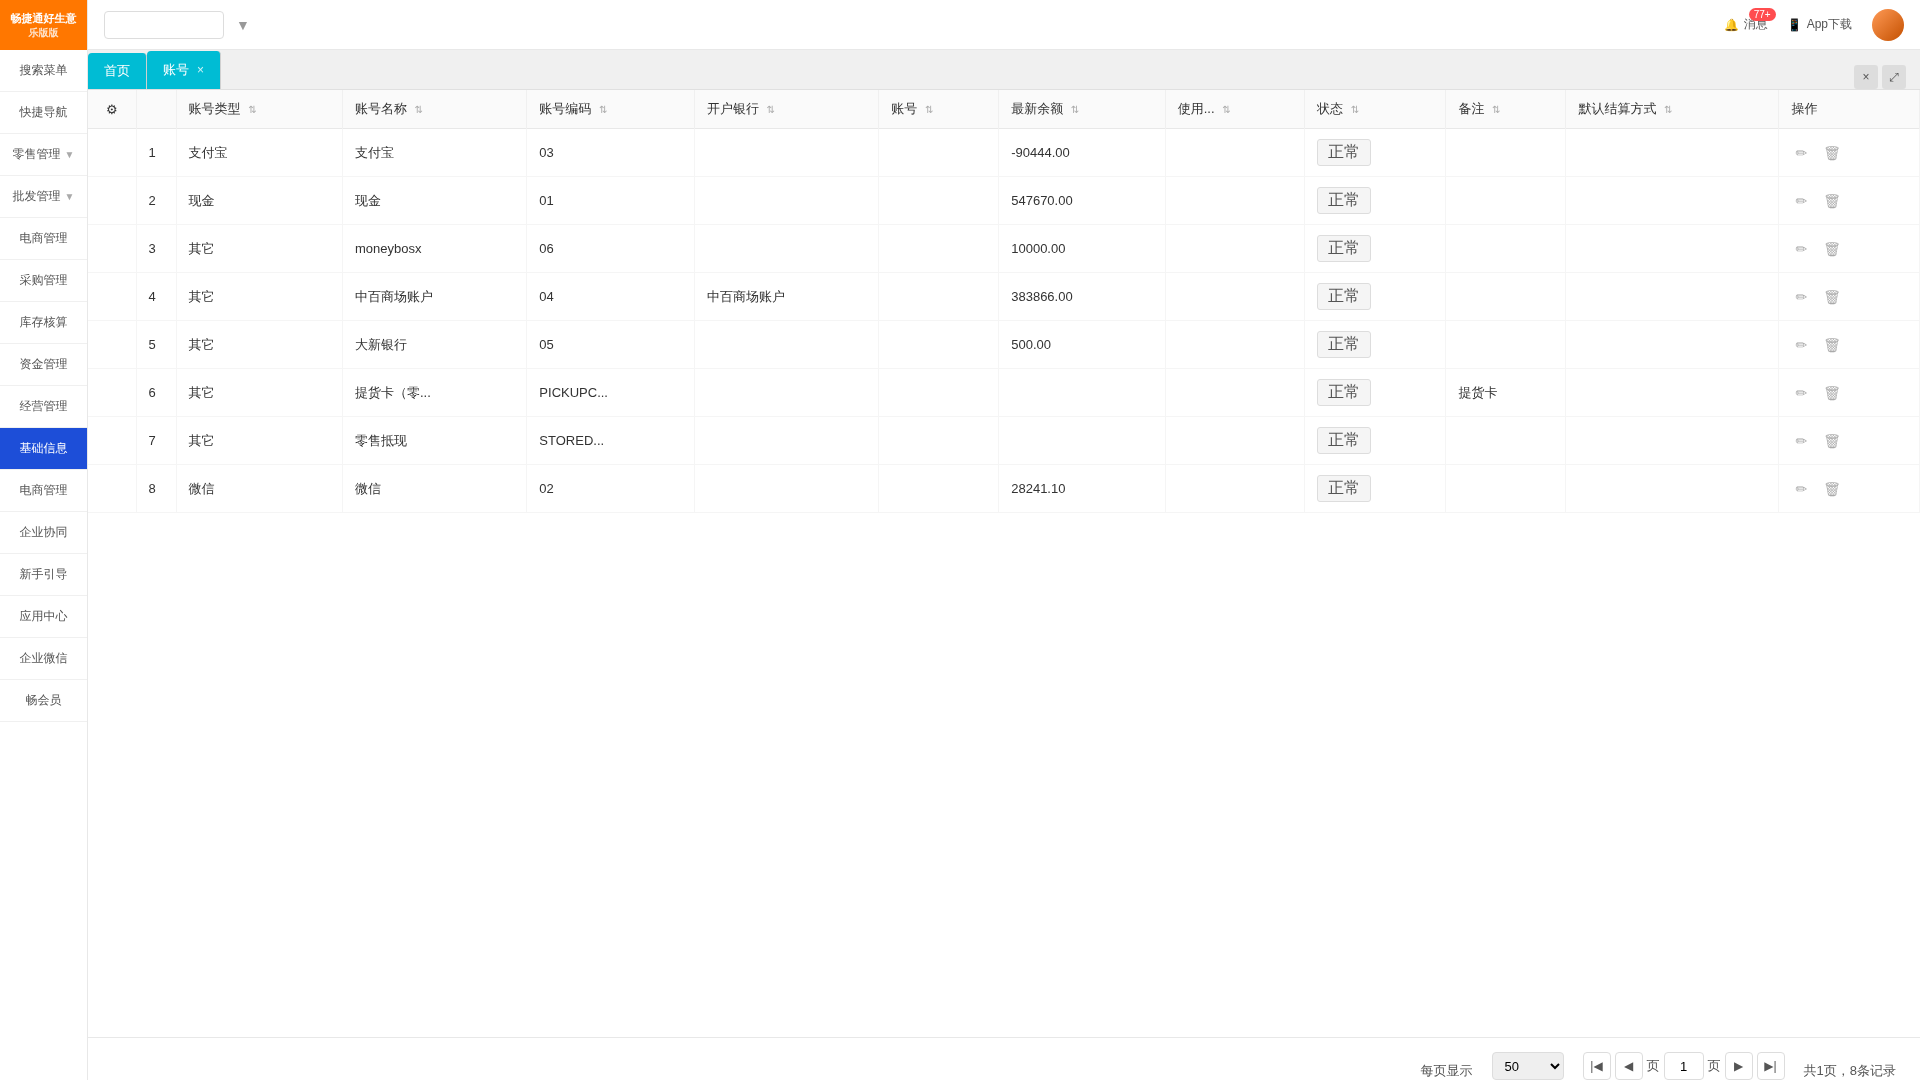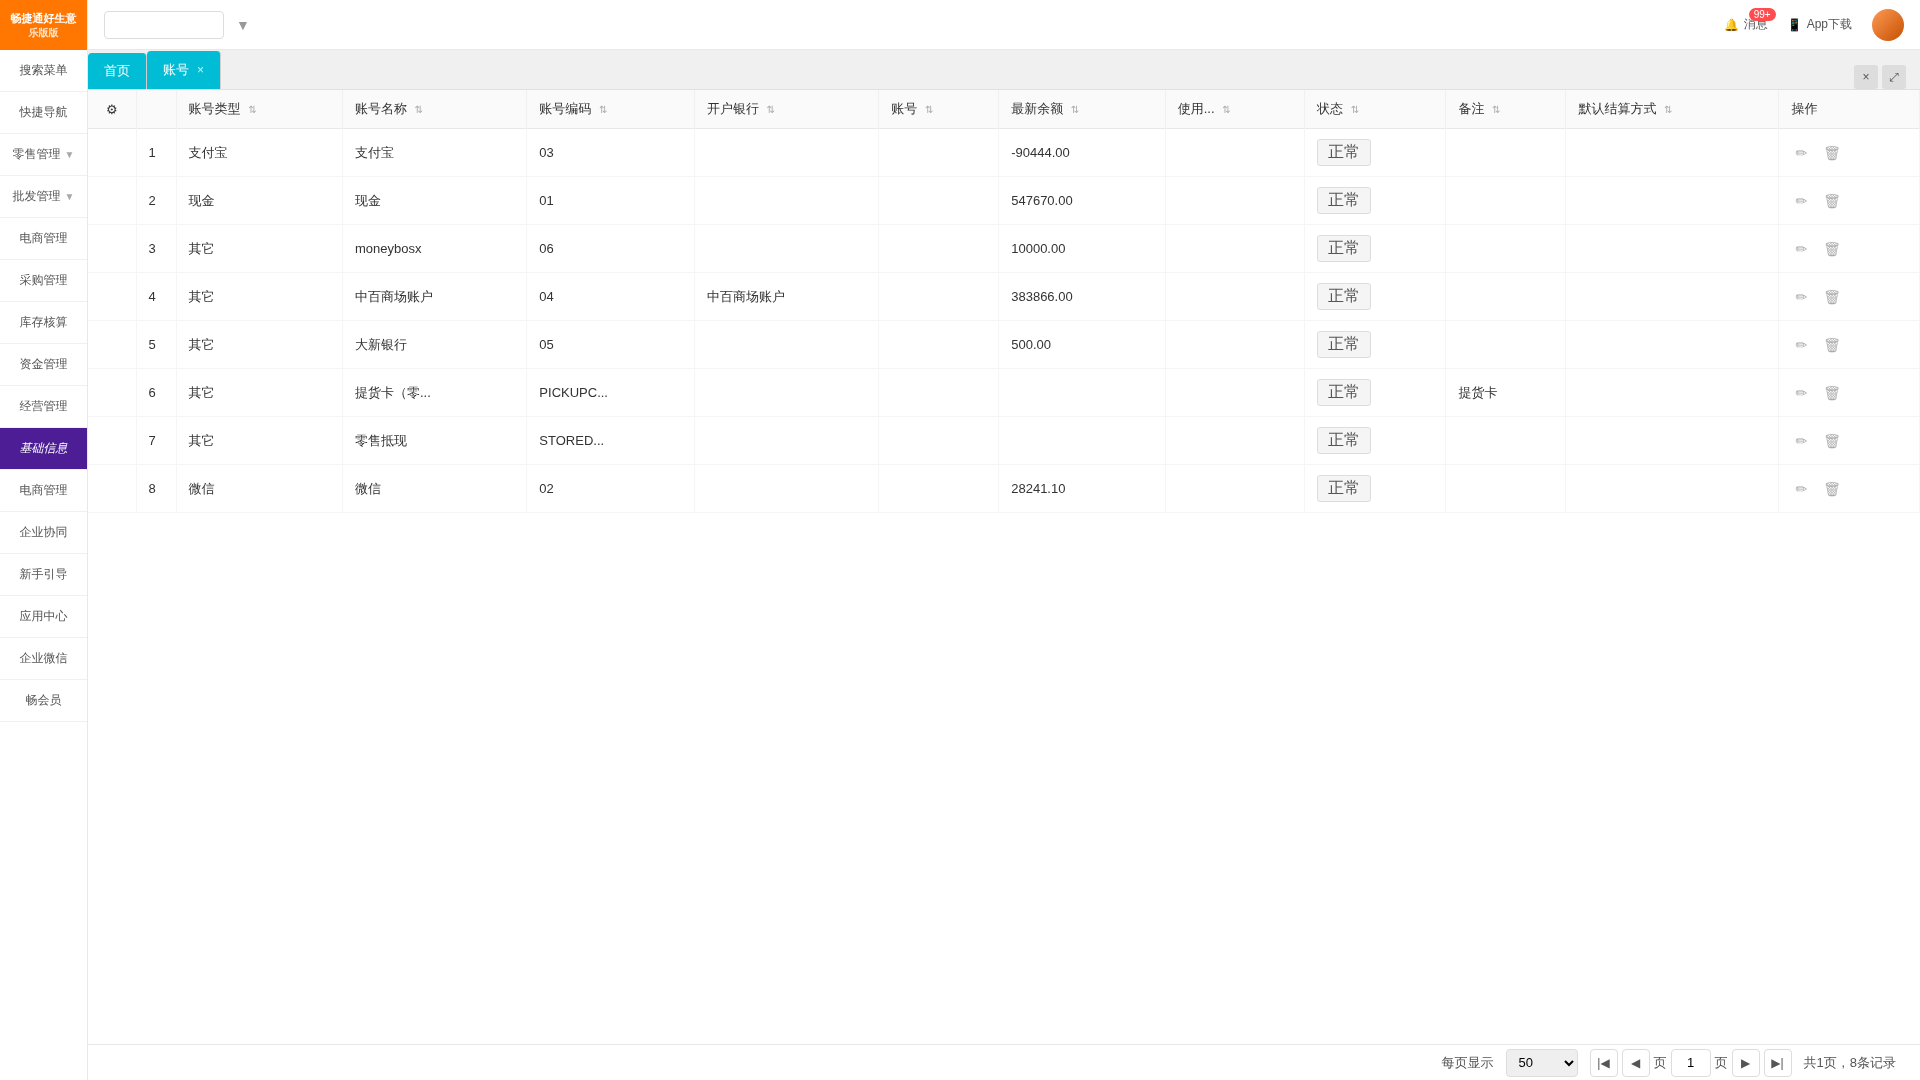--- a/index.html
+++ b/index.html
@@ -29,21 +29,21 @@
     .sidebar-logo-text { font-size: 11px; color: #fff; }
     .sidebar-logo-sub { font-size: 10px; color: rgba(255,255,255,0.8); }
     .sidebar-item {
       padding: 12px 4px;
       text-align: center;
       color: #555;
       font-size: 12px;
       cursor: pointer;
       border-bottom: 1px solid #f0f0f0;
     }
-    .sidebar-item.active { background: #4c1d95; color: #fff; font-style: italic; }
+    .sidebar-item.active { background: #1d4ed8; color: #fff; }
 
     
     .main-area {
       flex: 1;
       display: flex;
       flex-direction: column;
       overflow: hidden;
     }
 
     
@@ -315,27 +315,27 @@
       border: none;
       cursor: pointer;
       color: #aaa;
       font-size: 14px;
       padding: 2px 4px;
     }
     .gear-col { width: 40px; text-align: center; }
 
     
     .pagination-bar {
-      height: 36px;
+      height: 43px;
       border-top: 1px solid #e8e8e8;
       display: flex;
-      align-items: center;
+      align-items: flex-end;
       justify-content: flex-end;
       padding: 0 24px;
-      gap: 12px;
+      gap: 19px;
       background: #fff;
     }
     .page-size-label {
       font-size: 13px;
       color: #555;
     }
     .page-size-select {
       height: 28px;
       border: 1px solid #ddd;
       border-radius: 4px;
@@ -417,21 +417,21 @@
 
   <div class="top-header">
     <div class="top-header-left">
       <input class="search-bar-top" type="text" style="">
       <span class="dropdown-arrow">▼</span>
     </div>
     <div class="top-header-right">
       <div class="msg-btn">
         <span>🔔</span>
         <span>消息</span>
-        <span class="badge">99+</span>
+        <span class="badge">77+</span>
       </div>
       <div class="app-download">
         <span>📱</span>
         <span>App下载</span>
       </div>
       <div class="avatar"></div>
     </div>
   </div>
 
   <div class="tab-bar">

